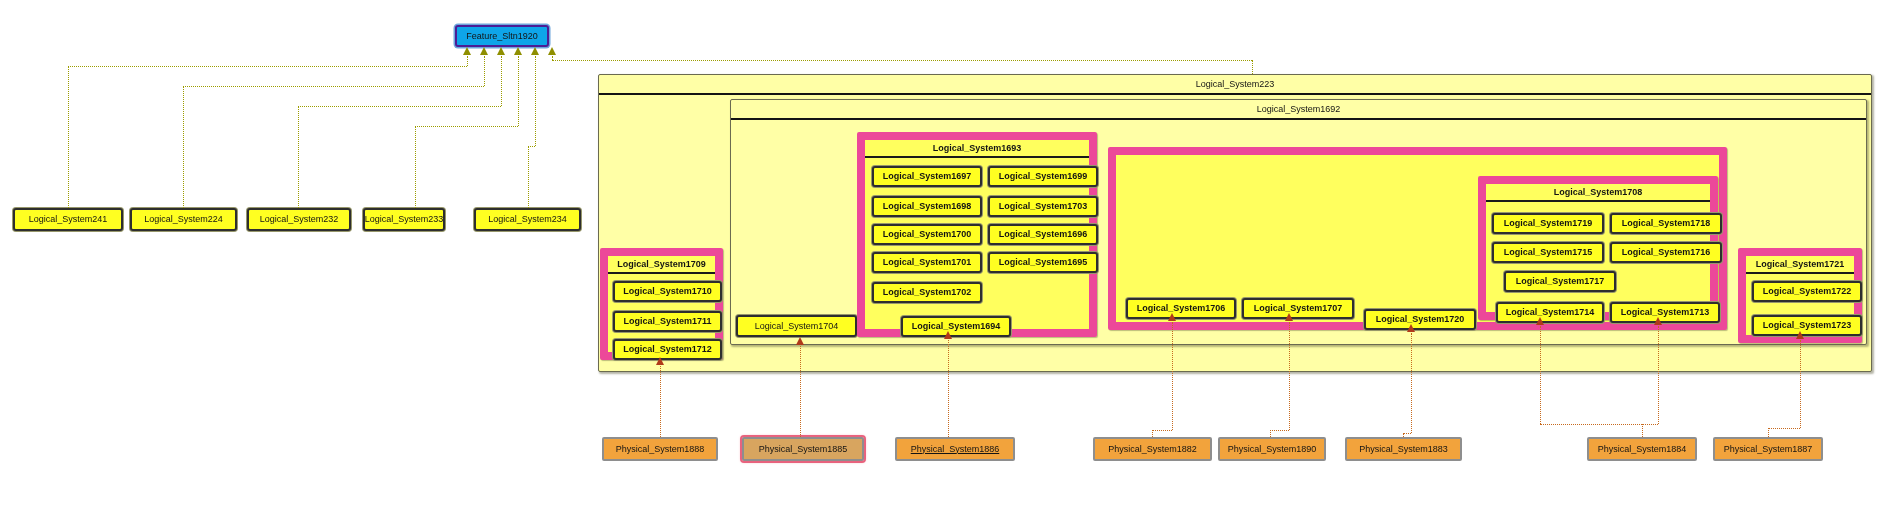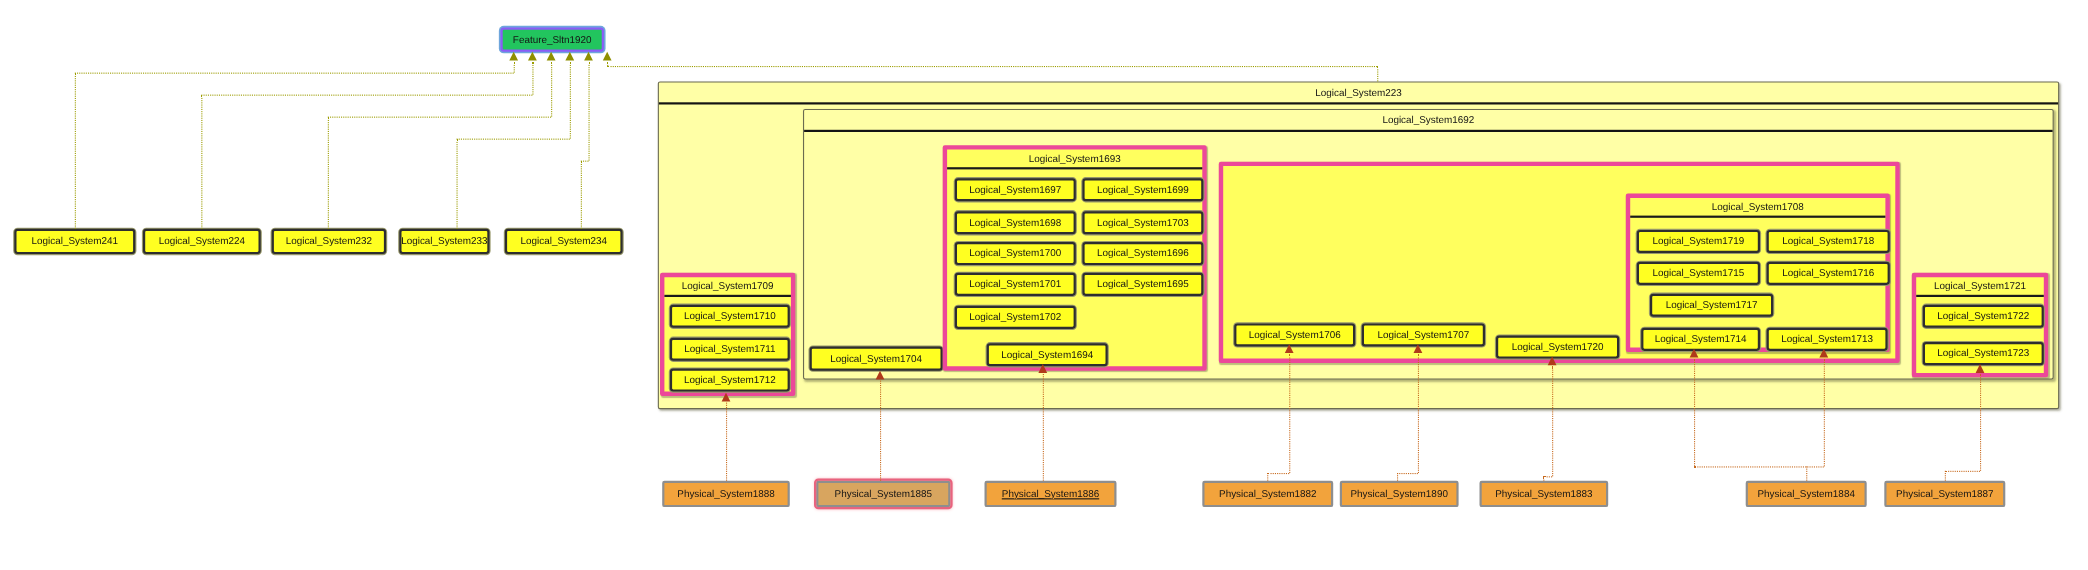--- a/index.html
+++ b/index.html
@@ -20,36 +20,37 @@
   }
   .cont {
     position:absolute; background:#FFFFA6; border:1px solid #6b6b50;
     border-radius:2px; box-shadow: 1.5px 1.5px 2px rgba(90,90,60,.45);
   }
   .cont-h {
     height:20px; border-bottom:2px solid #141414; display:flex;
     align-items:center; justify-content:center;
   }
   .grp {
-    position:absolute; background:#FFFF5E; border:4px solid #ec4899; border-radius:2px;
+    position:absolute; background:#FFFF5E; border:8px solid #ec4899; border-radius:2px;
     box-shadow: 1px 1px 1px rgba(90,90,60,.4);
+    font-weight: bold;
   }
   .grp-h {
     height:18px; border-bottom:2px solid #1a1a1a; display:flex;
     align-items:center; justify-content:center;
   }
   .gleaf { position:absolute; }
   .phys {
     background:#F2A33C; border:2px solid #8e8e8e; border-radius:2px; height:24px;
   }
   .phys.sel {
     background:#D8A55F; outline:2px solid #E8637E; box-shadow:0 0 3px 1px #f59aa5;
   }
   .feature {
-    background:#22c55e; border:2px solid #8b5cf6; border-radius:3px;
+    background:#0ea5e9; border:2px solid #4c1d95; border-radius:3px;
     box-shadow: 0 0 0 1.5px #6ea6dc; height:22px;
   }
   .lv { position:absolute; width:0; border-left:1px dotted #9C9C00; }
   .lh { position:absolute; height:0; border-top:1px dotted #9C9C00; }
   .op { border-color:#C76A1E; }
   .ar {
     position:absolute; width:0; height:0;
     border-left:4px solid transparent; border-right:4px solid transparent;
   }
   .arl { border-bottom:8px solid #8f8f00; }
@@ -111,21 +112,21 @@
   <div class="grp" style="left:1738px; top:248px; width:124px; height:95px;">
     <div class="grp-h">Logical_System1721</div>
     <div class="node leaf gleaf" style="left:6px; top:25px; width:110px;">Logical_System1722</div>
     <div class="node leaf gleaf" style="left:6px; top:59px; width:110px;">Logical_System1723</div>
   </div>
 
   <div class="node leaf" style="left:13px;  top:208px; width:110px; height:23px;">Logical_System241</div>
   <div class="node leaf" style="left:130px; top:208px; width:107px; height:23px;">Logical_System224</div>
   <div class="node leaf" style="left:247px; top:208px; width:104px; height:23px;">Logical_System232</div>
   <div class="node leaf" style="left:363px; top:208px; width:82px; height:23px;">Logical_System233</div>
-  <div class="node leaf" style="left:459px; top:208px; width:107px; height:23px;">Logical_System234</div>
+  <div class="node leaf" style="left:474px; top:208px; width:107px; height:23px;">Logical_System234</div>
 
   <div class="node feature" style="left:455px; top:25px; width:94px;">Feature_Sltn1920</div>
 
   <div class="node phys" style="left:602px;  top:437px; width:116px;">Physical_System1888</div>
   <div class="node phys sel" style="left:742px;  top:437px; width:122px;">Physical_System1885</div>
   <div class="node phys" style="left:895px;  top:437px; width:120px;text-decoration:underline;">Physical_System1886</div>
   <div class="node phys" style="left:1093px; top:437px; width:119px;text-align:center;">Physical_System1882</div>
   <div class="node phys" style="left:1218px; top:437px; width:108px;">Physical_System1890</div>
   <div class="node phys" style="left:1345px; top:437px; width:117px;">Physical_System1883</div>
   <div class="node phys" style="left:1587px; top:437px; width:110px;">Physical_System1884</div>

